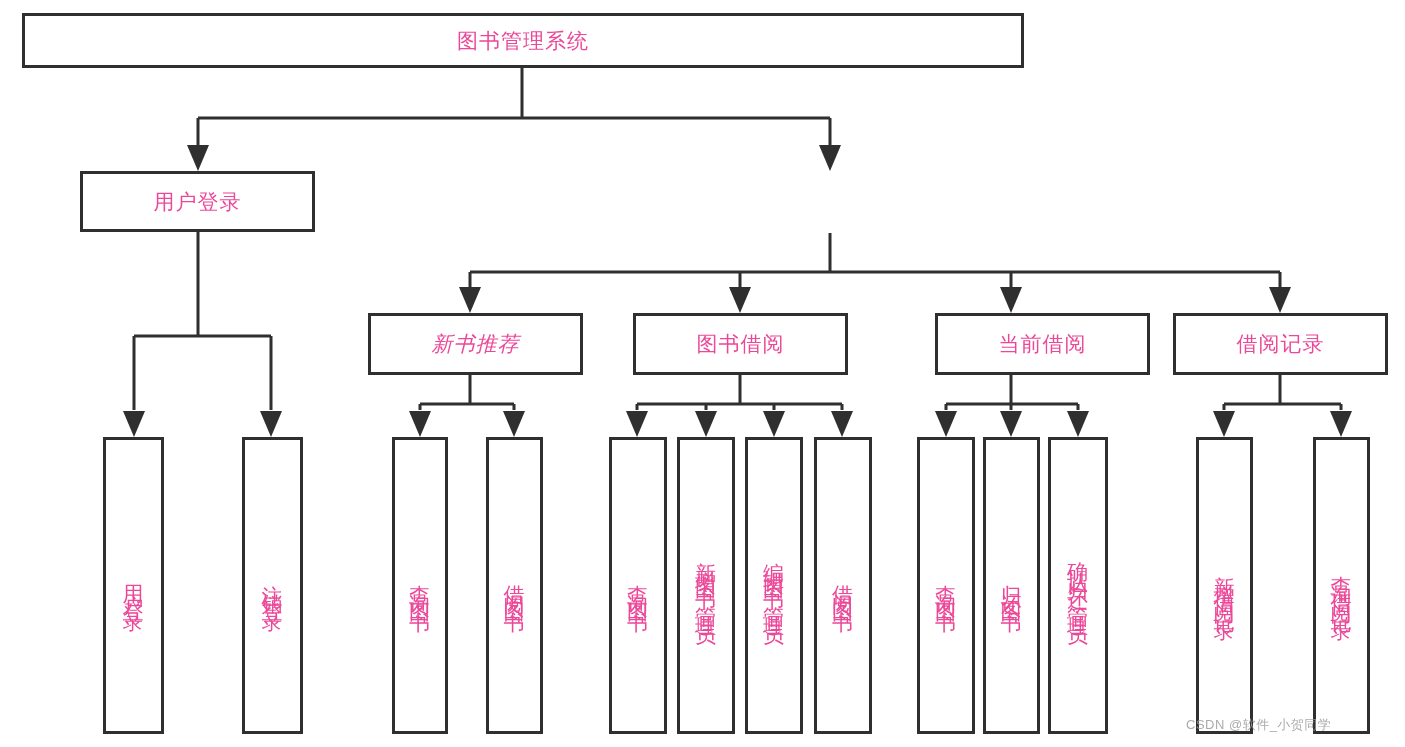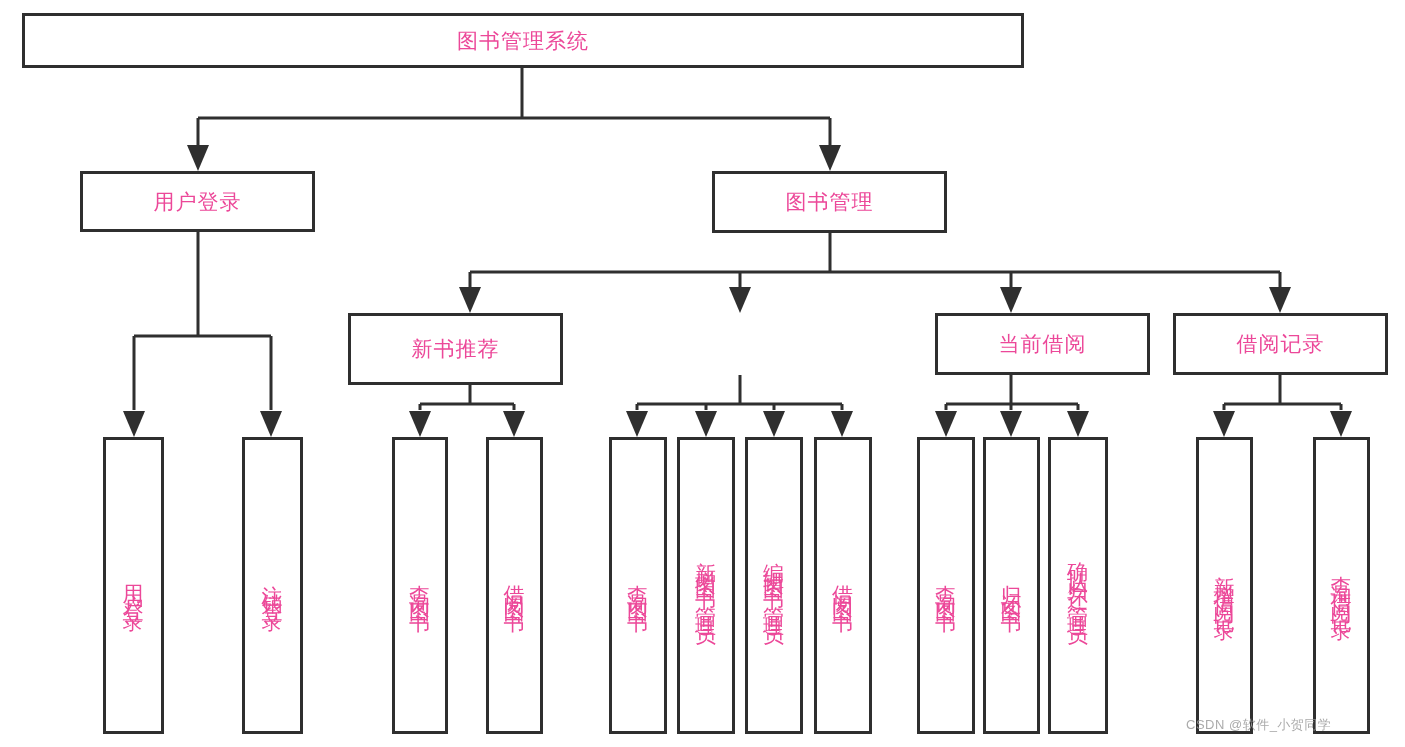--- a/index.html
+++ b/index.html
@@ -57,23 +57,23 @@
       <polygon points="1000,411 1022,411 1011,437"></polygon>
       <polygon points="1067,411 1089,411 1078,437"></polygon>
       <polygon points="1213,411 1235,411 1224,437"></polygon>
       <polygon points="1330,411 1352,411 1341,437"></polygon>
     </g>
   </svg>
 
   <div class="node h-node" style="left:22px; top:13px; width:1002px; height:55px;">图书管理系统</div>
 
   <div class="node h-node" style="left:80px; top:171px; width:235px; height:61px;">用户登录</div>
-  <div class="node h-node" style="left:712px; top:171px; width:235px; height:62px;">图书管理</div>
 
-  <div class="node h-node" style="left:348px; top:313px; width:215px; height:72px;">新书推荐</div>
+  <div class="node h-node" style="left:368px; top:313px; width:215px; height:62px;font-style:italic;">新书推荐</div>
+  <div class="node h-node" style="left:633px; top:313px; width:215px; height:62px;">图书借阅</div>
   <div class="node h-node" style="left:903px; top:313px; width:215px; height:62px;margin-left:32px;">当前借阅</div>
   <div class="node h-node" style="left:1173px; top:313px; width:215px; height:62px;">借阅记录</div>
 
   <div class="node v-node" style="left:103px; width:61px;">
     <span class="vtext">用户登录</span>
   </div>
   <div class="node v-node" style="left:242px; width:61px;">
     <span class="vtext">注销登录</span>
   </div>
 

